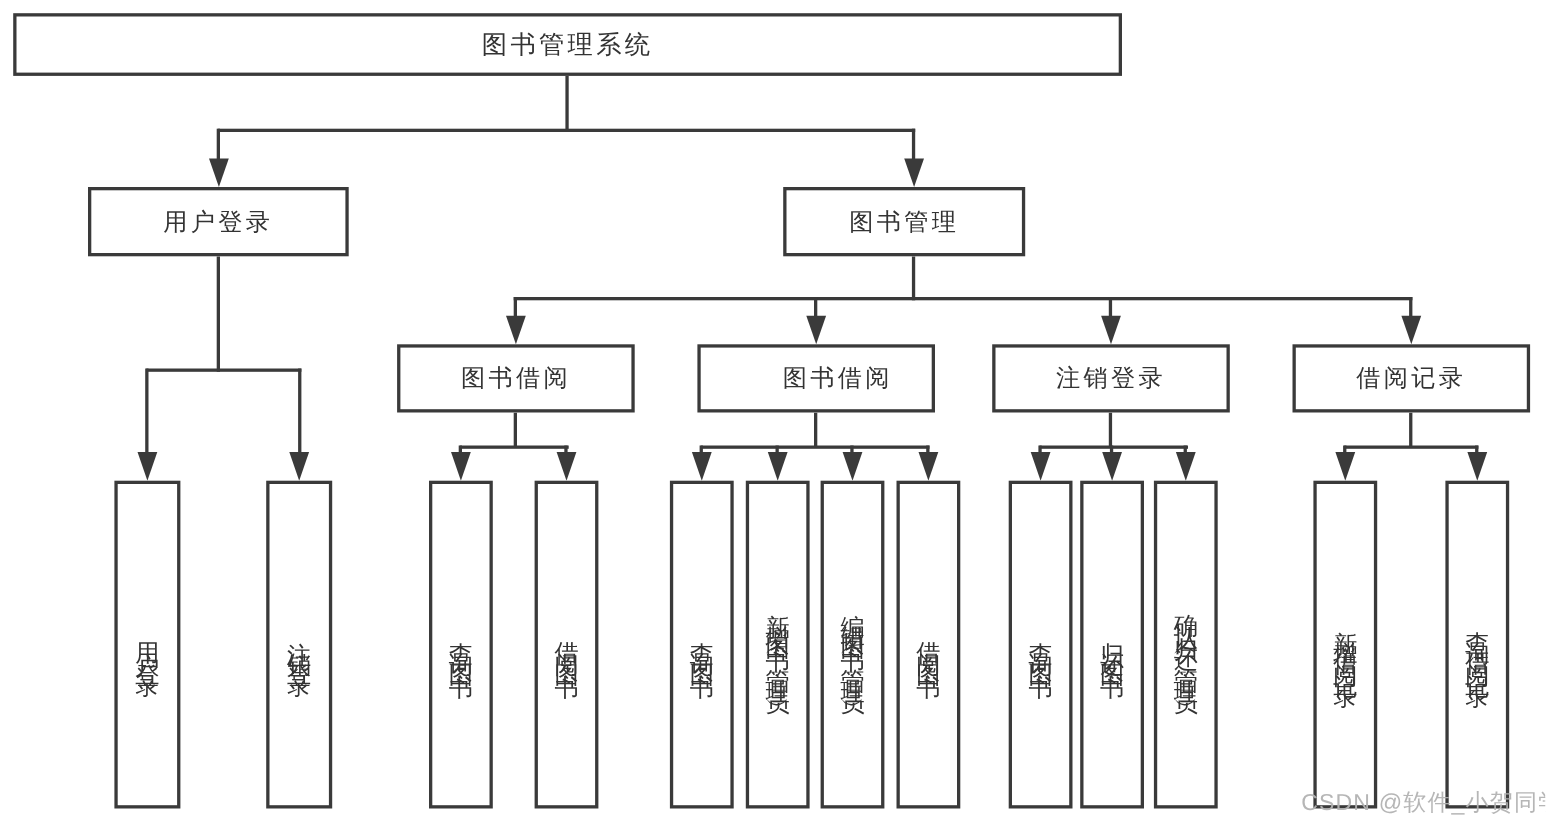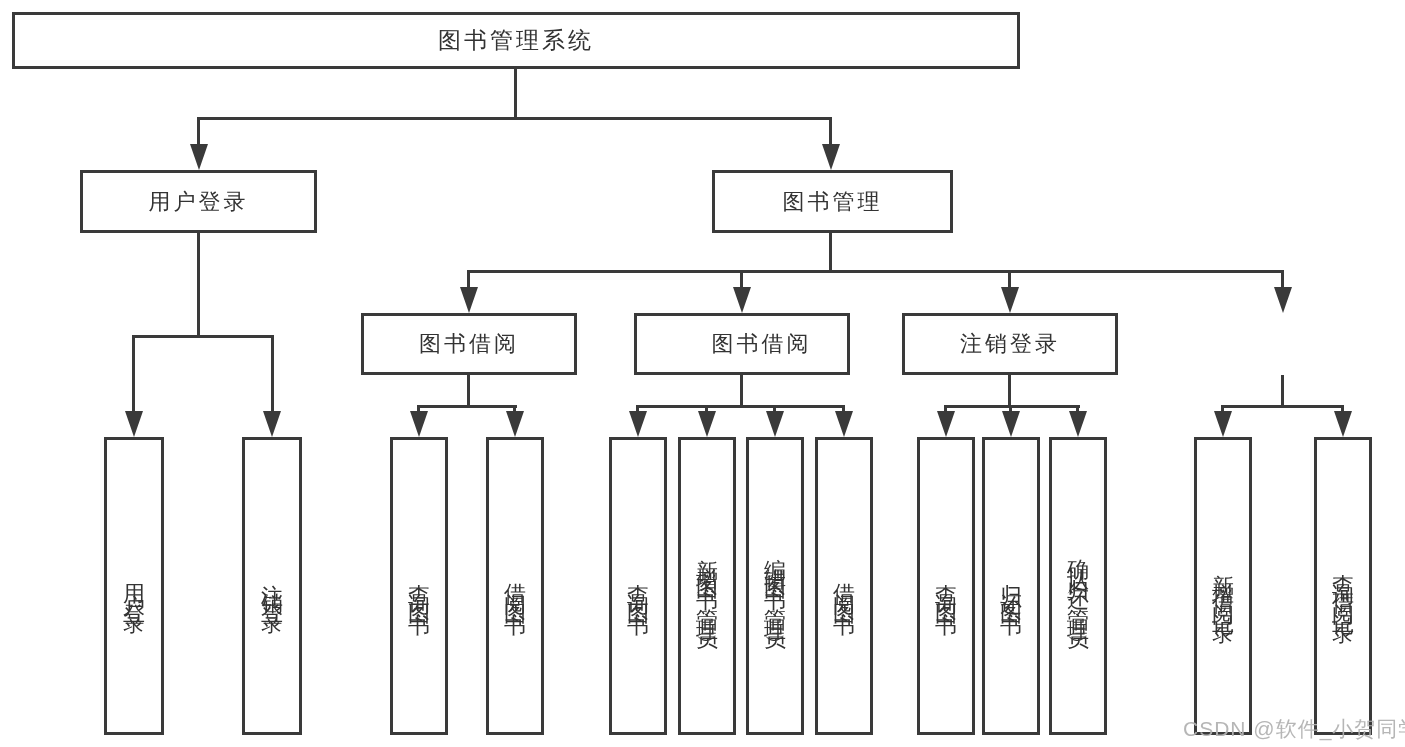--- a/index.html
+++ b/index.html
@@ -52,21 +52,21 @@
     left:1183px;top:715px;
     font-size:21px;
     letter-spacing:1px;
     color:rgba(178,178,178,0.95);
     white-space:nowrap;
     z-index:6;
   }
   
   #root-box{left:12px;top:12px;width:1008px;height:57px;}
   #l2-user-login{left:80px;top:170px;width:237px;height:63px;}
-  #l2-book-mgmt{left:712px;top:170px;width:241px;height:63px;}
+  #l2-book-mgmt{left:712px;top:170px;width:220px;height:63px;}
   #l3-new-books{left:361px;top:313px;width:216px;height:62px;}
   #l3-borrow{left:634px;top:313px;width:216px;height:62px;padding-left:39px;}
   #l3-current{left:902px;top:313px;width:216px;height:62px;}
   #l3-records{left:1175px;top:313px;width:216px;height:62px;}
   .vbox{top:437px;height:298px;}
   #v-user-login{left:104px;width:60px;}
   #v-logout{left:242px;width:60px;}
   #v-nb-query{left:390px;width:58px;}
   #v-nb-borrow{left:486px;width:58px;}
   #v-bb-query{left:609px;width:58px;}
@@ -97,20 +97,23 @@
 
   <div class="box" id="l3-new-books">
     <span class="hlabel">图书借阅</span>
   </div>
   <div class="box" id="l3-borrow">
     <span class="hlabel">图书借阅</span>
   </div>
   <div class="box" id="l3-current">
     <span class="hlabel">注销登录</span>
   </div>
+  <div class="box" id="l3-records">
+    <span class="hlabel">借阅记录</span>
+  </div>
 
   <div class="vbox" id="v-user-login">
     <span class="vlabel">用户登录</span>
   </div>
   <div class="vbox" id="v-logout">
     <span class="vlabel">注销登录</span>
   </div>
 
   <div class="vbox" id="v-nb-query">
     <span class="vlabel">查询图书</span>

